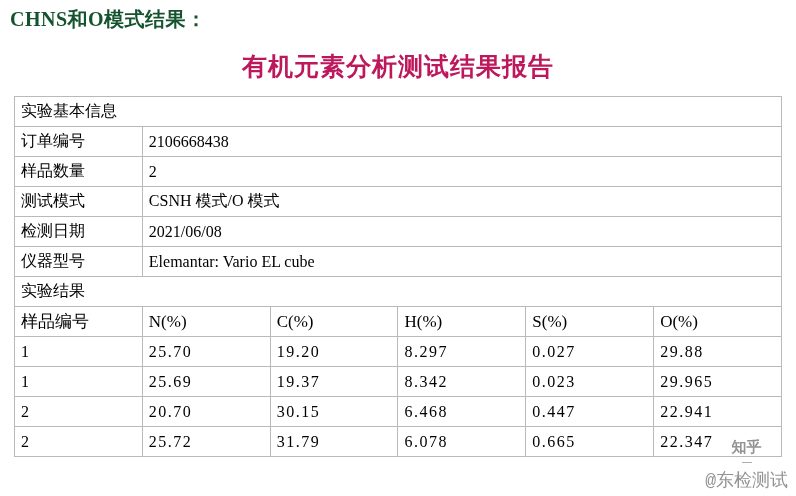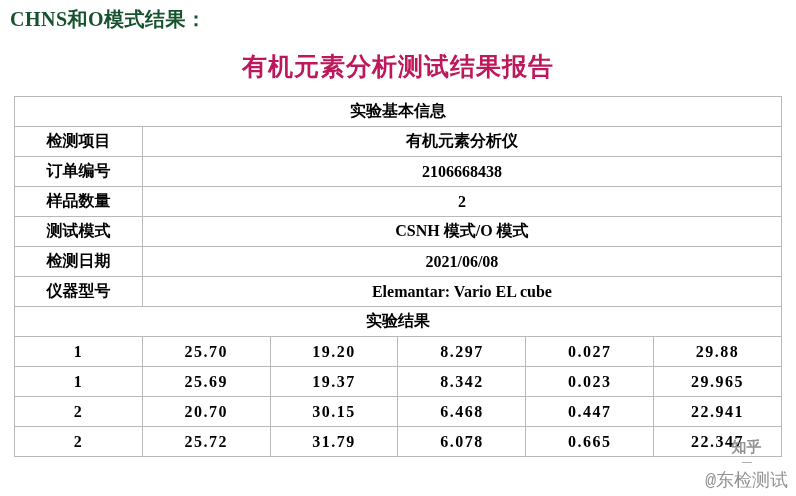--- a/index.html
+++ b/index.html
@@ -50,27 +50,26 @@
     top: 96px;
     width: 768px;
     border-collapse: collapse;
     table-layout: fixed;
     font-size: 16px;
   }
   table.report td {
     border: 1px solid #b9b9b9;
     height: 29px;
     padding: 0 6px;
-    text-align: center;
+    text-align: left;
     vertical-align: middle;
     font-family: "Liberation Serif", serif;
     color: #000000;
     white-space: nowrap;
     overflow: hidden;
-    font-weight: bold;
   }
   td.band {
     font-size: 16px;
   }
   td.label {
     width: 150px;
   }
   td.value {
     font-size: 16px;
   }
@@ -121,24 +120,20 @@
   <div class="section-heading">CHNS和O模式结果：</div>
 
   <div class="doc-title">有机元素分析测试结果报告</div>
 
   <table class="report">
     <tbody>
       <tr>
         <td class="band" colspan="6">实验基本信息</td>
       </tr>
       <tr>
-        <td class="label">检测项目</td>
-        <td class="value" colspan="5">有机元素分析仪</td>
-      </tr>
-      <tr>
         <td class="label">订单编号</td>
         <td class="value" colspan="5">2106668438</td>
       </tr>
       <tr>
         <td class="label">样品数量</td>
         <td class="value" colspan="5">2</td>
       </tr>
       <tr>
         <td class="label">测试模式</td>
         <td class="value" colspan="5">CSNH 模式/O 模式</td>
@@ -146,20 +141,28 @@
       <tr>
         <td class="label">检测日期</td>
         <td class="value" colspan="5">2021/06/08</td>
       </tr>
       <tr>
         <td class="label">仪器型号</td>
         <td class="value" colspan="5">Elemantar: Vario EL cube</td>
       </tr>
       <tr>
         <td class="band" colspan="6">实验结果</td>
+      </tr>
+      <tr>
+        <td class="colhead">样品编号</td>
+        <td class="colhead">N(%)</td>
+        <td class="colhead">C(%)</td>
+        <td class="colhead">H(%)</td>
+        <td class="colhead">S(%)</td>
+        <td class="colhead">O(%)</td>
       </tr>
       <tr>
         <td class="data-num">1</td>
         <td class="data-num">25.70</td>
         <td class="data-num">19.20</td>
         <td class="data-num">8.297</td>
         <td class="data-num">0.027</td>
         <td class="data-num">29.88</td>
       </tr>
       <tr>

